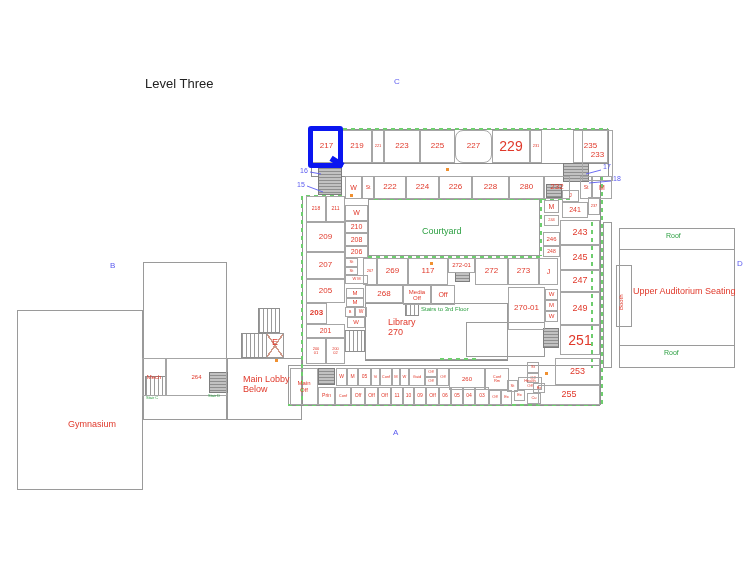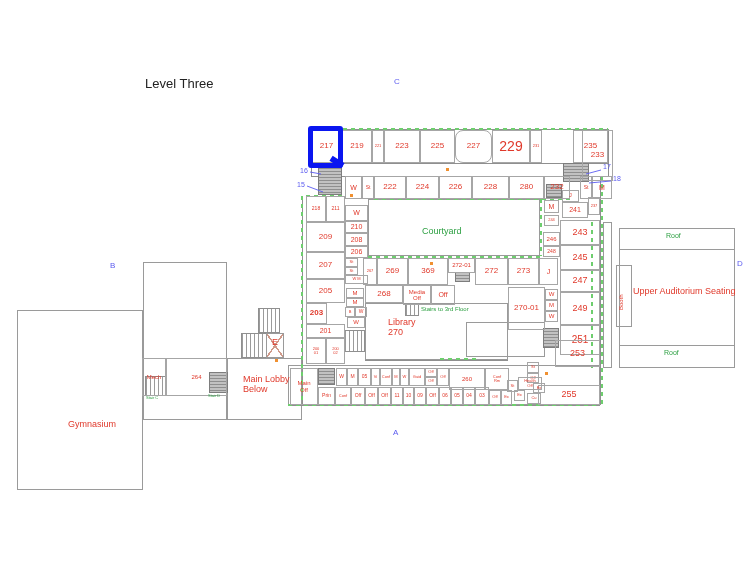--- a/index.html
+++ b/index.html
@@ -117,21 +117,21 @@
     <div class="room" style="left: 345px; top: 258px; width: 13px; height: 9px; font-size: 4px;">St</div>
     <div class="room" style="left: 345px; top: 267px; width: 13px; height: 8px; font-size: 4px;">St</div>
     <div class="room" style="left: 345px; top: 275px; width: 23px; height: 9px; font-size: 4px;">W M</div>
     <div class="room" style="left: 346px; top: 288px; width: 18px; height: 10px; font-size: 6px;">M</div>
     <div class="room" style="left: 346px; top: 298px; width: 18px; height: 9px; font-size: 6px;">M</div>
     <div class="room" style="left: 345px; top: 307px; width: 10px; height: 10px; font-size: 4px;">B</div>
     <div class="room" style="left: 355px; top: 307px; width: 12px; height: 10px; font-size: 5px;">W</div>
     <div class="room" style="left: 347px; top: 317px; width: 18px; height: 11px; font-size: 6px;">W</div>
     <div class="room" style="left: 363px; top: 258px; width: 14px; height: 27px; font-size: 4px;">267</div>
     <div class="room" style="left: 377px; top: 258px; width: 31px; height: 27px; font-size: 8px;">269</div>
-    <div class="room" style="left: 408px; top: 258px; width: 40px; height: 27px; font-size: 8px;">369</div>
+    <div class="room" style="left: 408px; top: 258px; width: 40px; height: 27px; font-size: 8px;">117</div>
     <div class="room" style="left: 448px; top: 258px; width: 27px; height: 15px; font-size: 6px;">272-01</div>
     <div class="room" style="left: 475px; top: 258px; width: 33px; height: 27px; font-size: 8px;">272</div>
     <div class="room" style="left: 508px; top: 258px; width: 31px; height: 27px; font-size: 8px;">273</div>
     <div class="room" style="left: 539px; top: 258px; width: 19px; height: 27px; font-size: 7px;">J</div>
     <div class="room" style="left: 365px; top: 285px; width: 38px; height: 18px; font-size: 8px;">268</div>
     <div class="room" style="left: 403px; top: 285px; width: 28px; height: 20px; font-size: 6px;">Media
 Off</div>
     <div class="room" style="left: 431px; top: 285px; width: 24px; height: 20px; font-size: 7px;">Off</div>
     <div class="room" style="left: 508px; top: 287px; width: 37px; height: 43px; font-size: 8px;">270-01</div>
     <div class="room" style="left: 545px; top: 289px; width: 13px; height: 11px; font-size: 6px;">W</div>
@@ -141,22 +141,22 @@
     <div class="room" style="left: 544px; top: 215px; width: 15px; height: 11px; font-size: 4px;">244</div>
     <div class="room" style="left: 543px; top: 232px; width: 17px; height: 14px; font-size: 6px;">246</div>
     <div class="room" style="left: 543px; top: 246px; width: 17px; height: 11px; font-size: 5px;">248</div>
     <div class="room" style="left: 562px; top: 190px; width: 17px; height: 12px; font-size: 5px;">J</div>
     <div class="room" style="left: 562px; top: 202px; width: 26px; height: 16px; font-size: 7px;">241</div>
     <div class="room" style="left: 588px; top: 197px; width: 12px; height: 18px; font-size: 4px;">237</div>
     <div class="room" style="left: 560px; top: 220px; width: 40px; height: 25px; font-size: 9px;">243</div>
     <div class="room" style="left: 560px; top: 245px; width: 40px; height: 25px; font-size: 9px;">245</div>
     <div class="room" style="left: 560px; top: 270px; width: 40px; height: 22px; font-size: 9px;">247</div>
     <div class="room" style="left: 560px; top: 292px; width: 40px; height: 33px; font-size: 9px;">249</div>
-    <div class="room" style="left: 560px; top: 325px; width: 40px; height: 30px; font-size: 10px; text-align: center;">251</div>
-    <div class="room" style="left: 555px; top: 340px; width: 45px; height: 27px; font-size: 9px;">253</div>
+    <div class="room" style="left: 560px; top: 325px; width: 40px; height: 30px; font-size: 14px; text-align: center;">251</div>
+    <div class="room" style="left: 555px; top: 358px; width: 45px; height: 27px; font-size: 9px;">253</div>
     <div class="room" style="left: 538px; top: 385px; width: 62px; height: 20px; font-size: 9px;">255</div>
     <div class="room" style="left: 527px; top: 362px; width: 12px; height: 11px; font-size: 4px;">St</div>
     <div class="room" style="left: 527px; top: 373px; width: 12px; height: 10px; font-size: 4px;">Off</div>
     <div class="room" style="left: 533px; top: 383px; width: 12px; height: 10px; font-size: 4px;">Ex</div>
     <div class="room" style="left: 527px; top: 393px; width: 14px; height: 11px; font-size: 4px;">Cu</div>
     <div class="room" style="left: 336px; top: 368px; width: 11px; height: 18px; font-size: 5px;">W</div>
     <div class="room" style="left: 347px; top: 368px; width: 11px; height: 18px; font-size: 5px;">M</div>
     <div class="room" style="left: 358px; top: 368px; width: 13px; height: 18px; font-size: 5px;">05</div>
     <div class="room" style="left: 371px; top: 368px; width: 9px; height: 18px; font-size: 4px;">Vi</div>
     <div class="room" style="left: 380px; top: 368px; width: 12px; height: 18px; font-size: 4px;">Conf</div>

